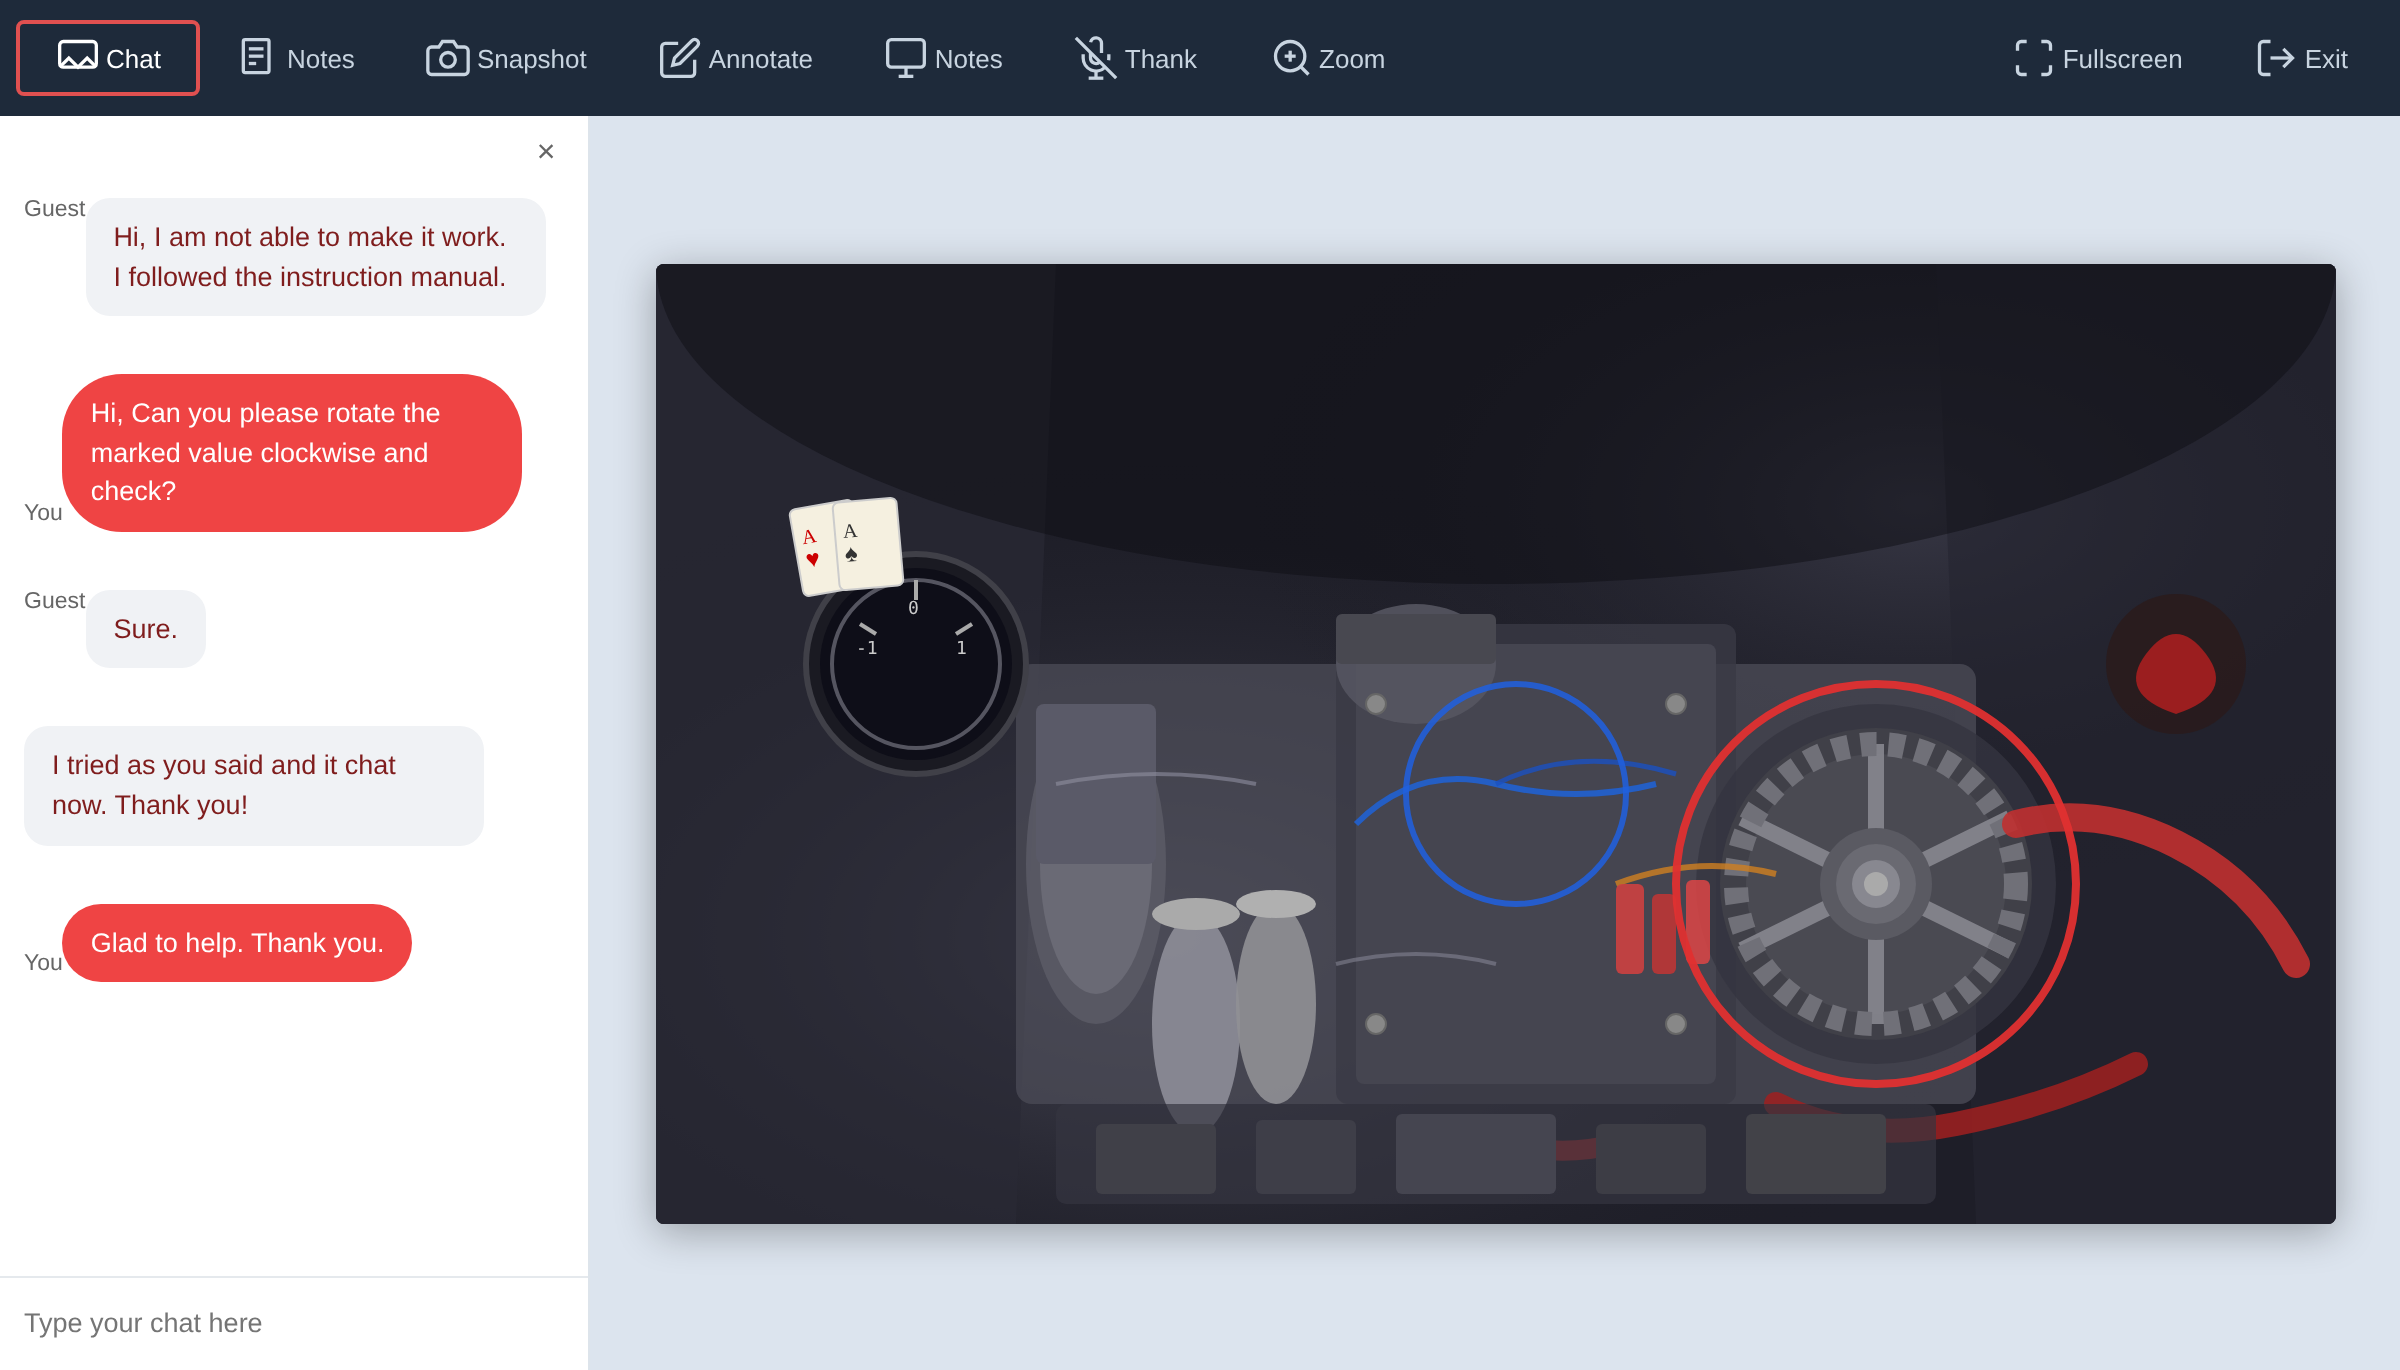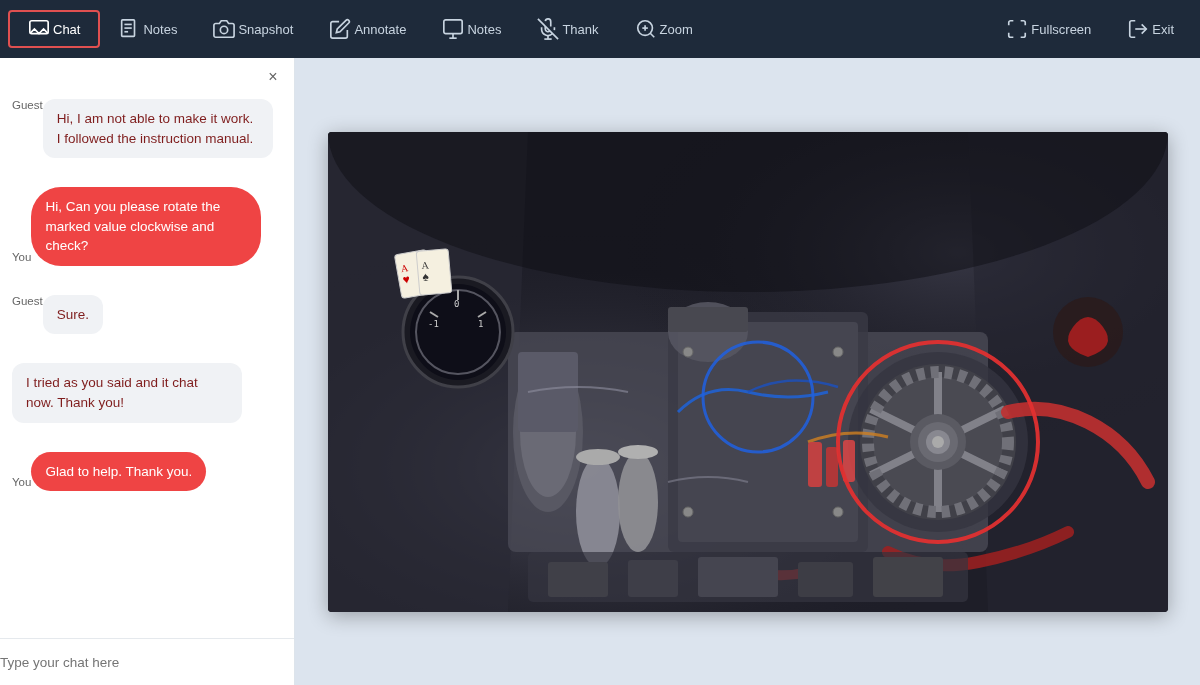--- a/index.html
+++ b/index.html
@@ -98,21 +98,21 @@
       color: #fff;
       align-self: flex-end;
       border-radius: 30px;
     }
     .chat-group { display: flex; flex-direction: row; margin-top: 21px; }
     .chat-group.guest-group { align-items: flex-start; }
     .chat-group.you-group { align-items: flex-end; }
 
     #chat-input-area {
       border-top: 1px solid #e5e9ed;
-      padding: 14px 0;
+      padding: 14px 12px;
     }
     #chat-input {
       width: 100%;
       border: none;
       outline: none;
       font-size: 13.5px;
       color: #aaa;
       background: transparent;
     }
 

